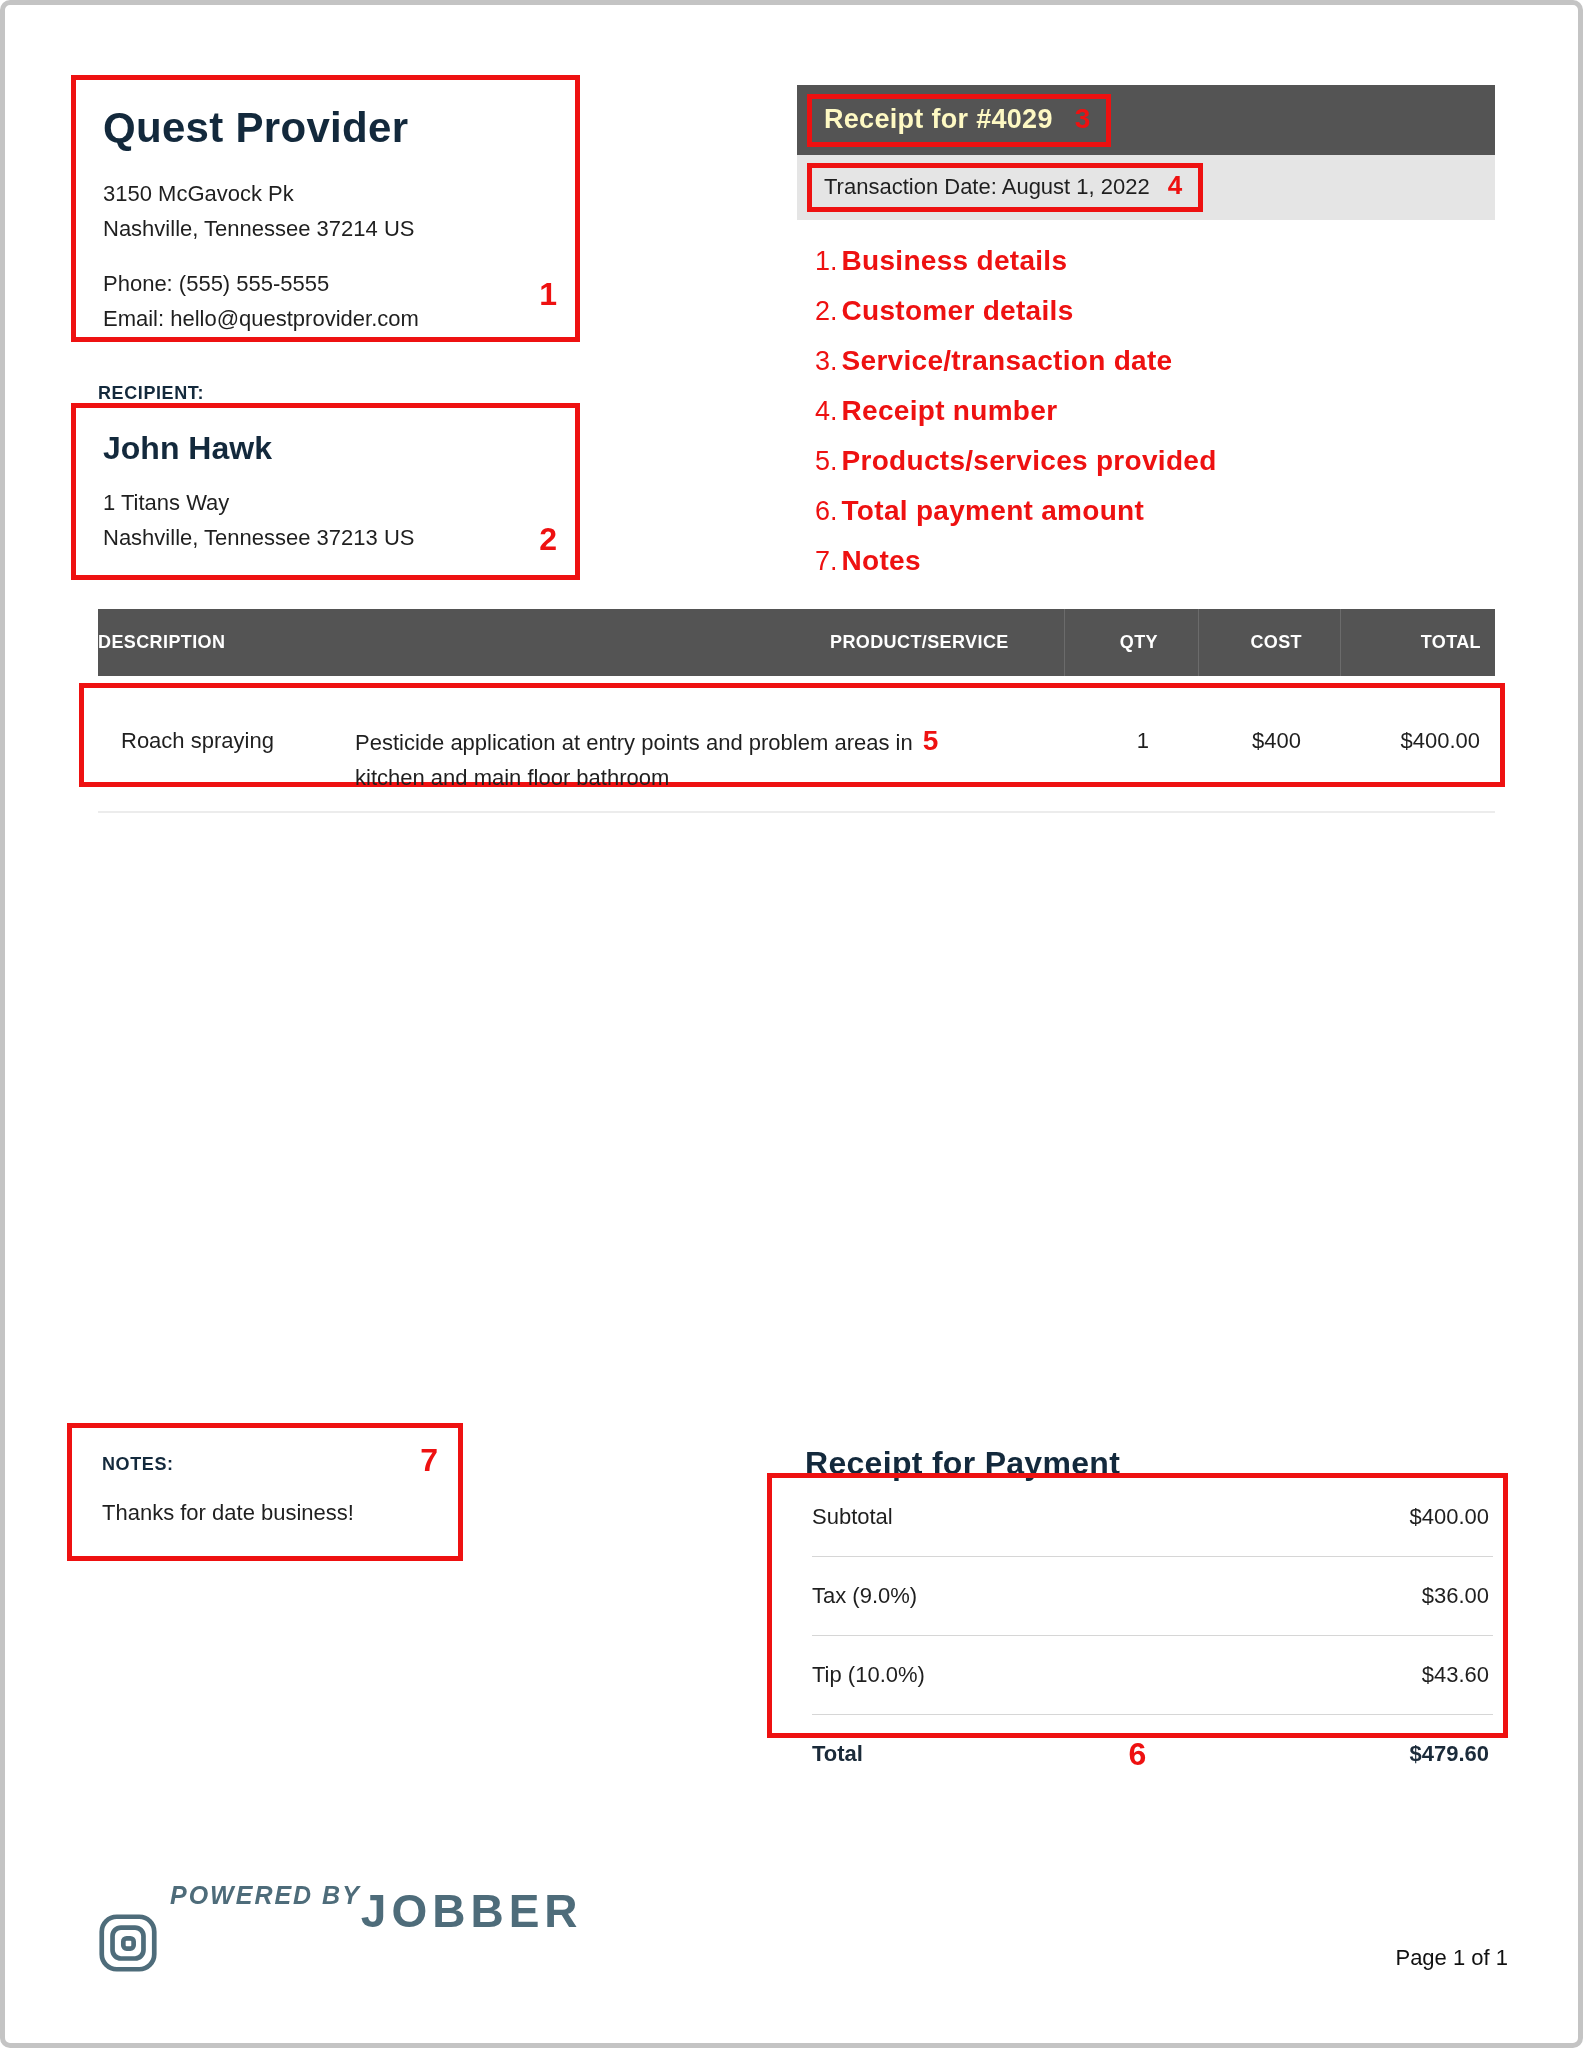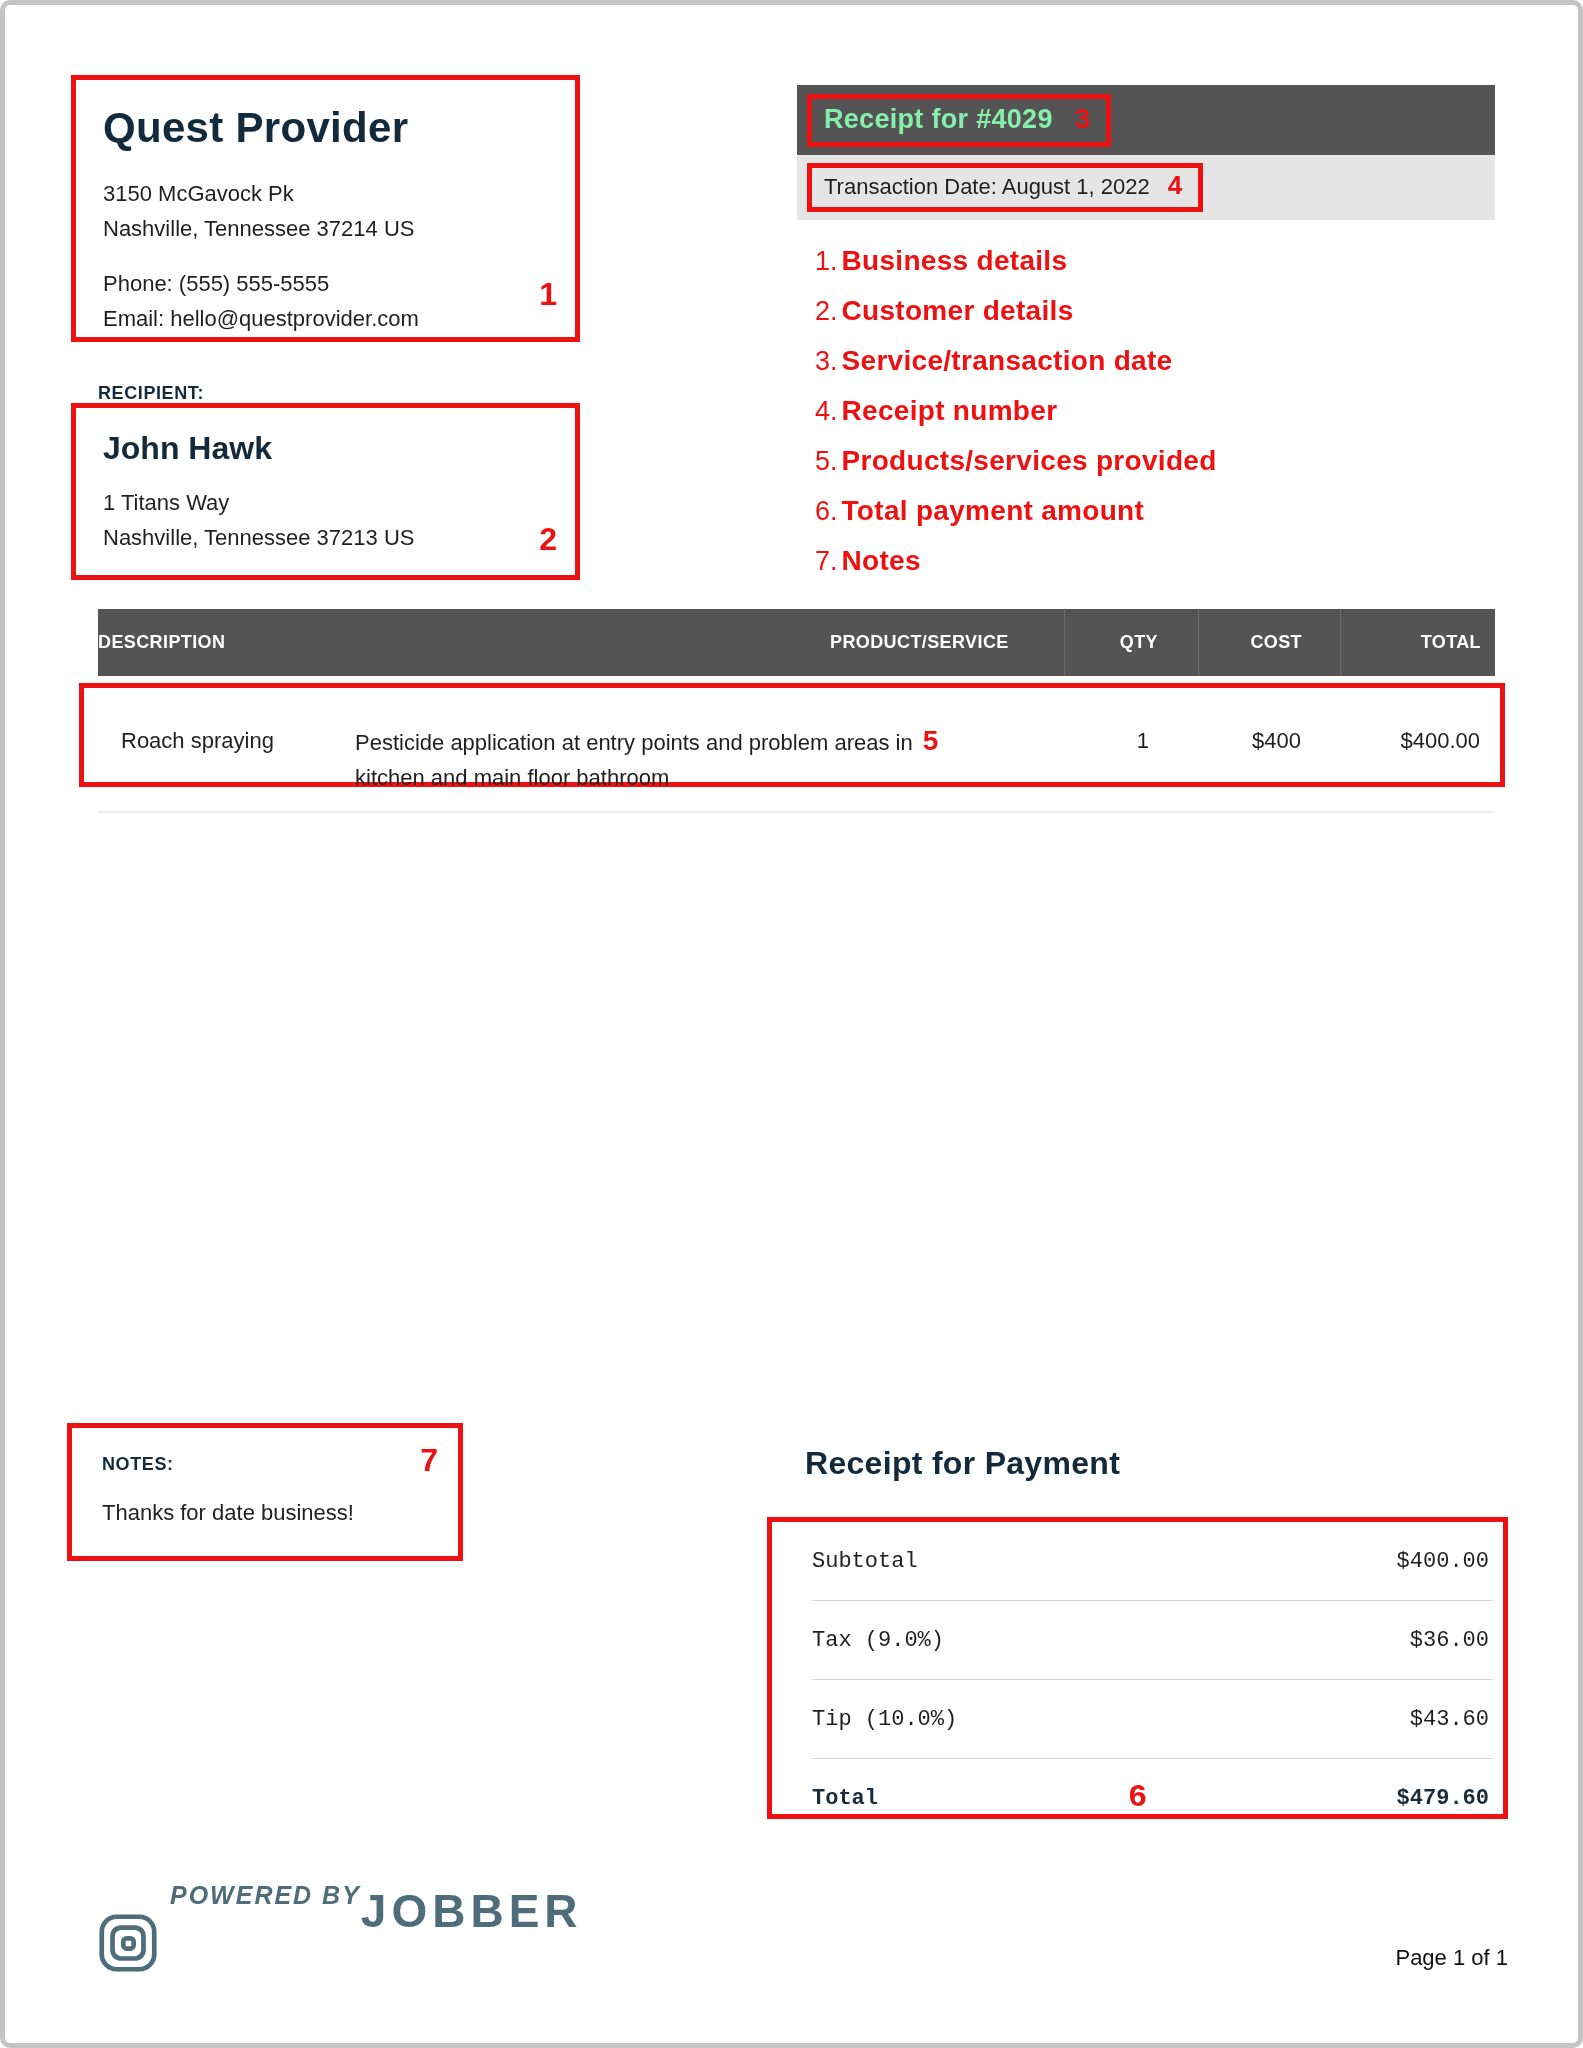--- a/index.html
+++ b/index.html
@@ -32,21 +32,21 @@
     border:5px solid var(--red);box-sizing:border-box;padding:22px 20px 0 27px;}
   .recip-name{font-size:32px;font-weight:bold;color:var(--navy);}
   .recip-address{margin-top:18px;font-size:22px;line-height:35px;}
   .recip-box .anno{position:absolute;right:18px;bottom:20px;}
 
   
   .dark-bar{position:absolute;left:792px;top:80px;width:698px;height:70px;
     background:var(--darkbar);display:flex;align-items:center;}
   .title-box{margin-left:10px;border:5px solid var(--red);padding:5px 16px 7px 12px;
     display:flex;align-items:baseline;}
-  .receipt-title{color:#86efac;font-weight:bold;font-size:27px;letter-spacing:0.3px;}
+  .receipt-title{color:#fef9c3;font-weight:bold;font-size:27px;letter-spacing:0.3px;}
   .title-box .anno{margin-left:22px;font-size:28px;}
   .sub-bar{position:absolute;left:792px;top:150px;width:698px;height:65px;
     background:#e5e5e5;display:flex;align-items:center;}
   .date-box{margin-left:10px;border:5px solid var(--red);padding:4px 16px 7px 12px;
     display:flex;align-items:baseline;font-size:22px;color:var(--ink);}
   .date-box .anno{margin-left:18px;font-size:26px;}
 
   
   .legend{position:absolute;left:810px;top:240px;}
   .legend-item{display:flex;align-items:baseline;height:50px;color:var(--red);}
@@ -79,22 +79,22 @@
   
   .notes-box{position:absolute;left:62px;top:1418px;width:396px;height:138px;
     border:5px solid var(--red);box-sizing:border-box;padding:16px 20px 0 30px;}
   .notes-head{display:flex;justify-content:space-between;align-items:flex-start;}
   .notes-label{font-size:18px;font-weight:bold;color:var(--navy);letter-spacing:0.6px;margin-top:10px;}
   .notes-text{margin-top:24px;font-size:22px;}
 
   
   .payment-title{position:absolute;left:800px;top:1440px;font-size:32px;
     font-weight:bold;color:var(--navy);letter-spacing:0.3px;}
-  .payment-box{position:absolute;left:762px;top:1512px;width:741px;height:302px;
-    border:5px solid var(--red);box-sizing:border-box;font-family:Liberation Mono, monospace;}
+  .payment-box{position:absolute;left:762px;top:1468px;width:741px;height:265px;
+    border:5px solid var(--red);box-sizing:border-box;}
   .pay-row{display:flex;align-items:center;height:78px;padding:0 14px 0 40px;
     font-size:22px;position:relative;}
   .pay-value{margin-left:auto;}
   .pay-divider{height:1px;background:#d6d6d6;margin:0 10px 0 40px;}
   .pay-row.total-row{font-weight:bold;color:#1b2b3a;}
   .pay-row .anno{position:absolute;left:50%;transform:translateX(-50%);font-size:32px;}
 
   
   .footer-logo{position:absolute;left:93px;top:1876px;display:flex;}
   .logo-icon{width:60px;height:60px;margin-top:32px;margin-right:12px;flex:none;}

